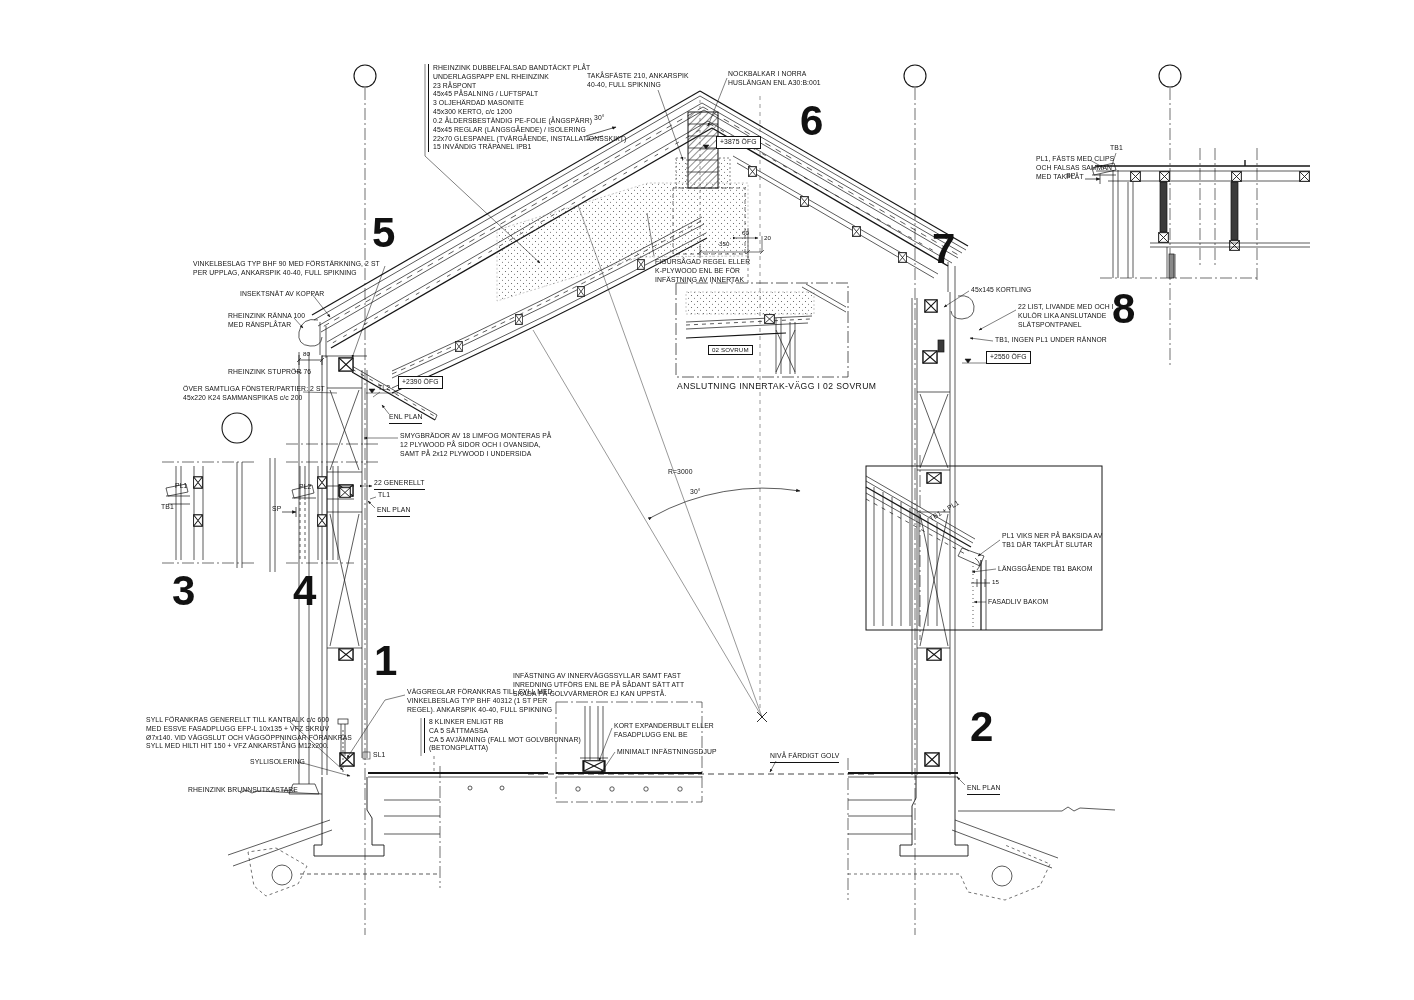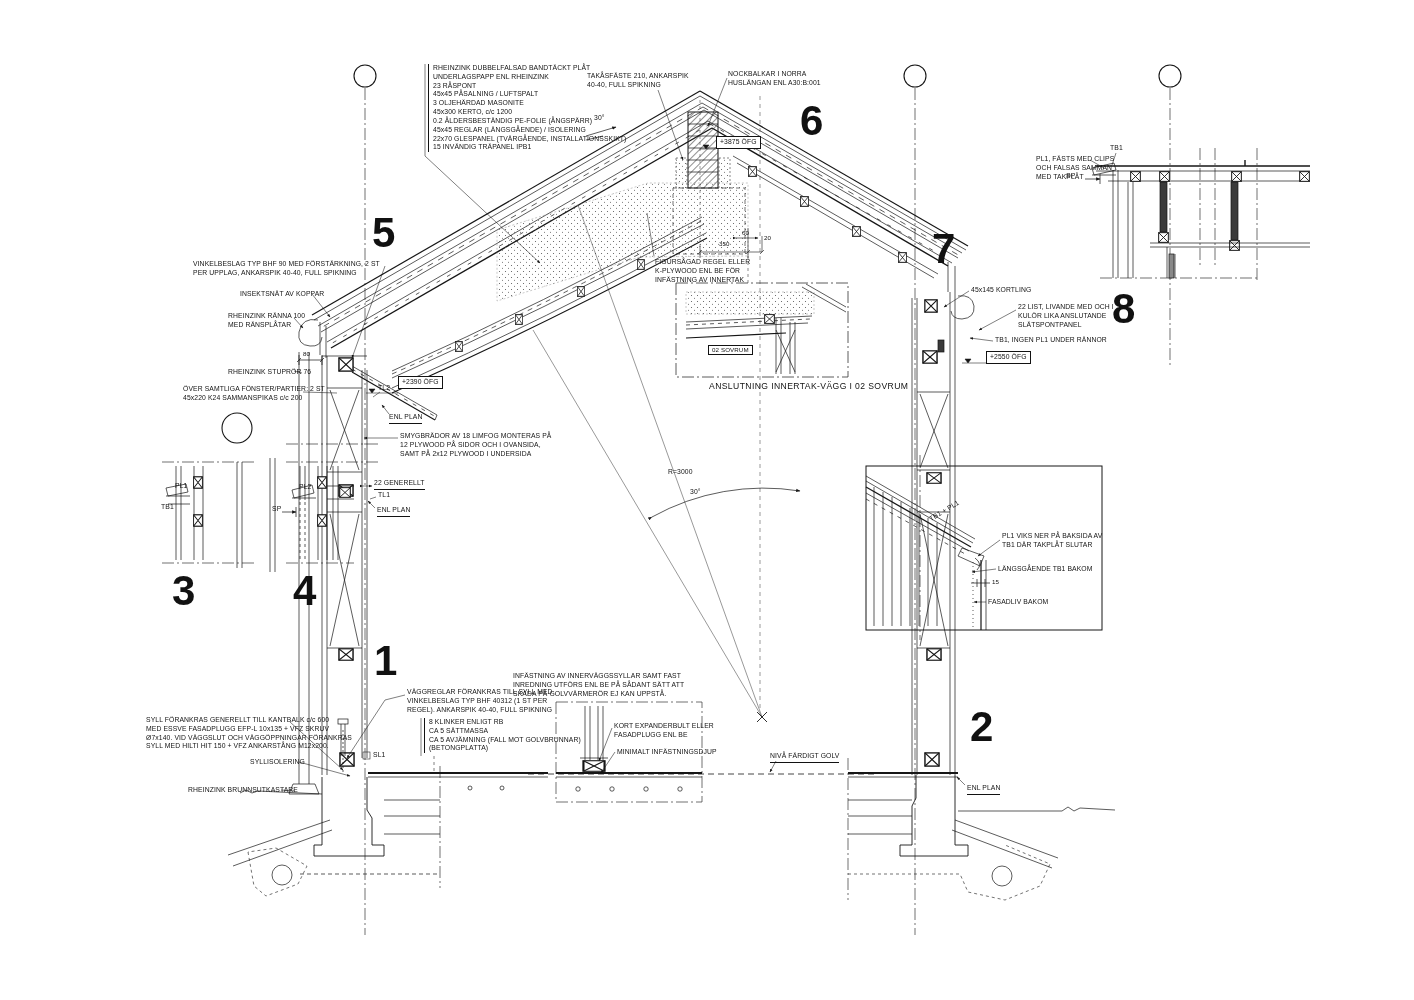--- a/index.html
+++ b/index.html
@@ -462,21 +462,21 @@
 <div class="t u" style="left:377px;top:506px">ENL PLAN</div>
 <div class="t" style="left:299px;top:483px">PL2</div>
 <div class="t" style="left:272px;top:505px">SP</div>
 <div class="t" style="left:175px;top:482px">PL1</div>
 <div class="t" style="left:161px;top:503px">TB1</div>
 
 <div class="t" style="left:655px;top:258px">FIGURSÅGAD REGEL ELLER
 K-PLYWOOD ENL BE FÖR
 INFÄSTNING AV INNERTAK</div>
 <div class="t tag" style="left:708px;top:345px">02 SOVRUM</div>
-<div class="t cap" style="left:709px;top:381px">ANSLUTNING INNERTAK-VÄGG I 02 SOVRUM</div>
+<div class="t cap" style="left:677px;top:381px">ANSLUTNING INNERTAK-VÄGG I 02 SOVRUM</div>
 
 <div class="t tiny" style="left:719px;top:240px">350</div>
 <div class="t tiny" style="left:742px;top:229px">60</div>
 <div class="t tiny" style="left:764px;top:234px">20</div>
 <div class="t" style="left:668px;top:468px">R=3000</div>
 <div class="t" style="left:690px;top:488px">30°</div>
 
 <div class="t" style="left:971px;top:286px">45x145 KORTLING</div>
 <div class="t" style="left:1018px;top:303px">22 LIST, LIVANDE MED OCH I
 KULÖR LIKA ANSLUTANDE

